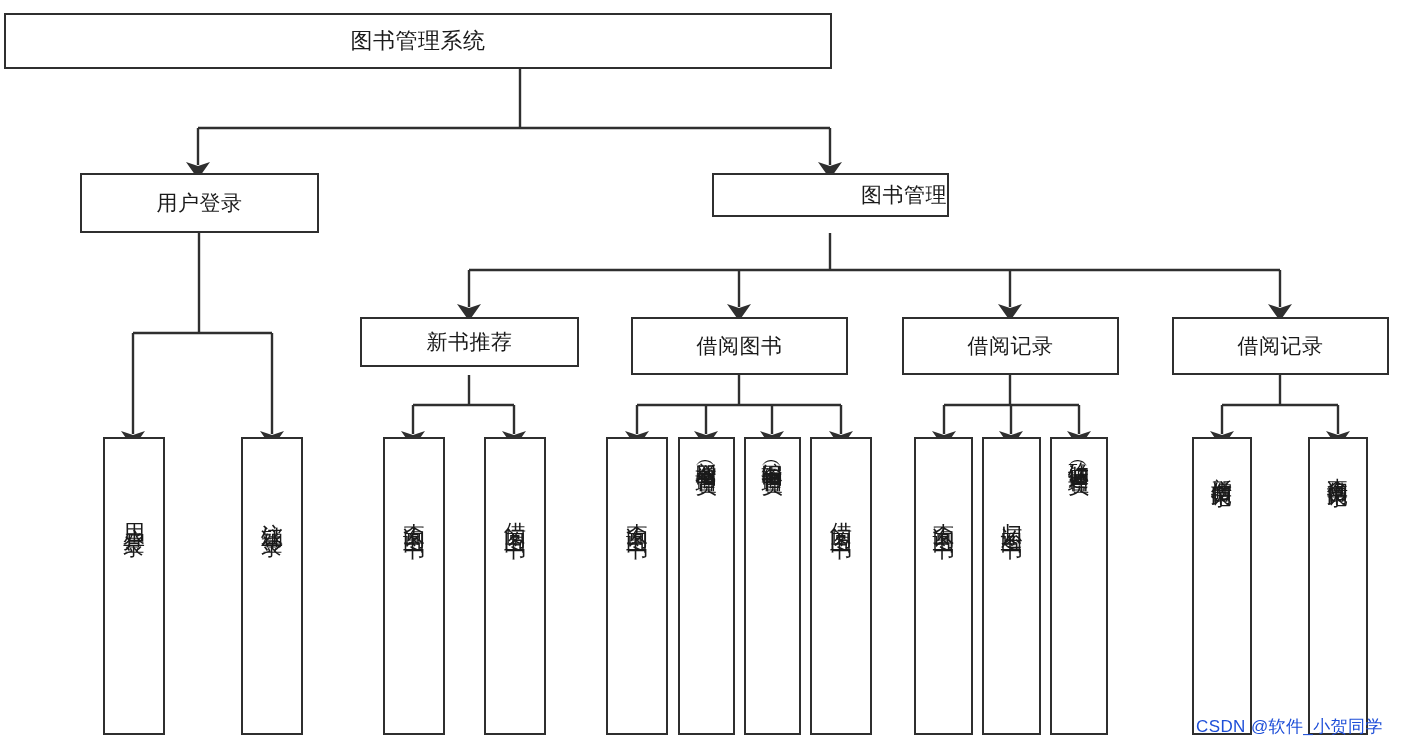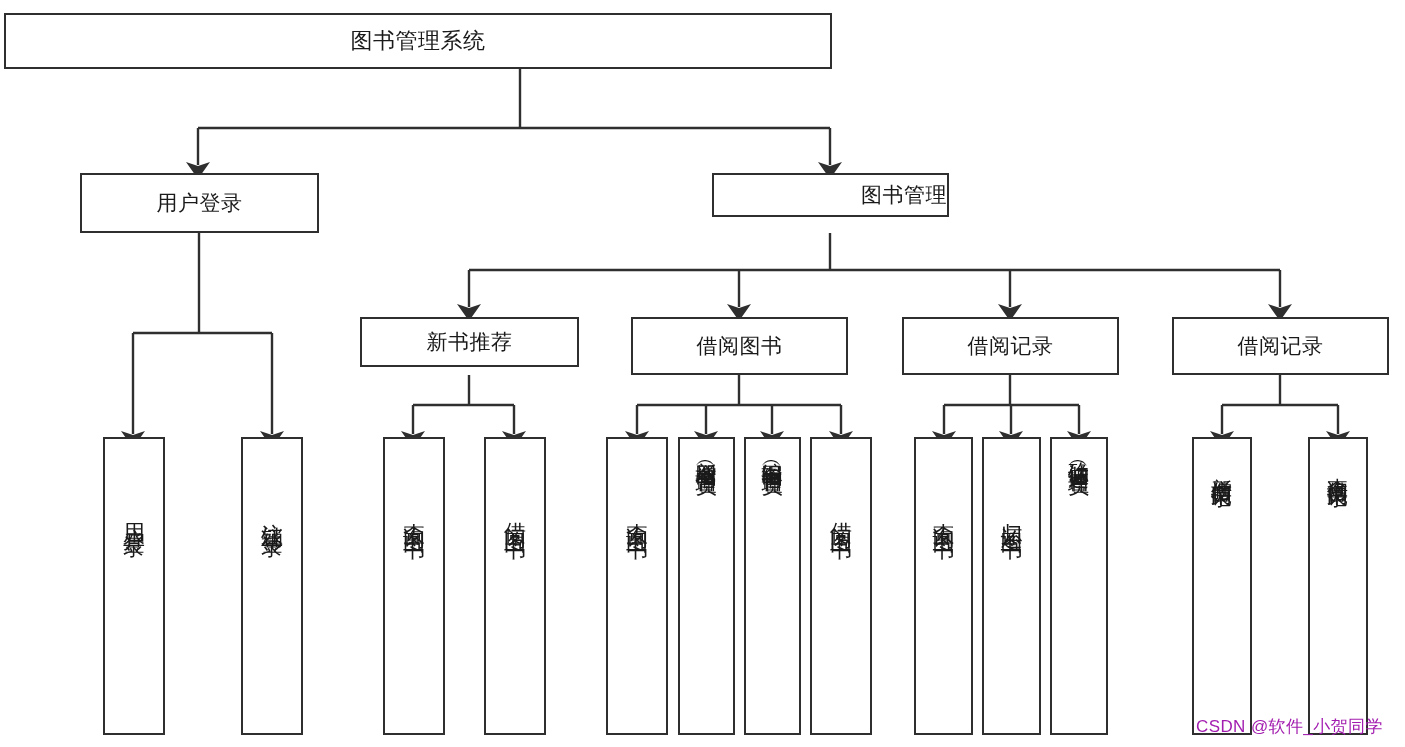--- a/index.html
+++ b/index.html
@@ -62,21 +62,21 @@
     line-height: 1.0;
     letter-spacing: 5px;
     white-space: nowrap;
   }
   .node.vert.tight .node-label {
     font-size: 21px;
     letter-spacing: 2px;
   }
   .watermark {
     position: absolute;
-    color: #a21caf;
+    color: #1d4ed8;
     font-size: 17px;
     white-space: nowrap;
     letter-spacing: 0.4px;
     font-family: "Liberation Sans", "DejaVu Sans", sans-serif;
   }
 </style>
 </head>
 <body>
 
 <div id="canvas">

